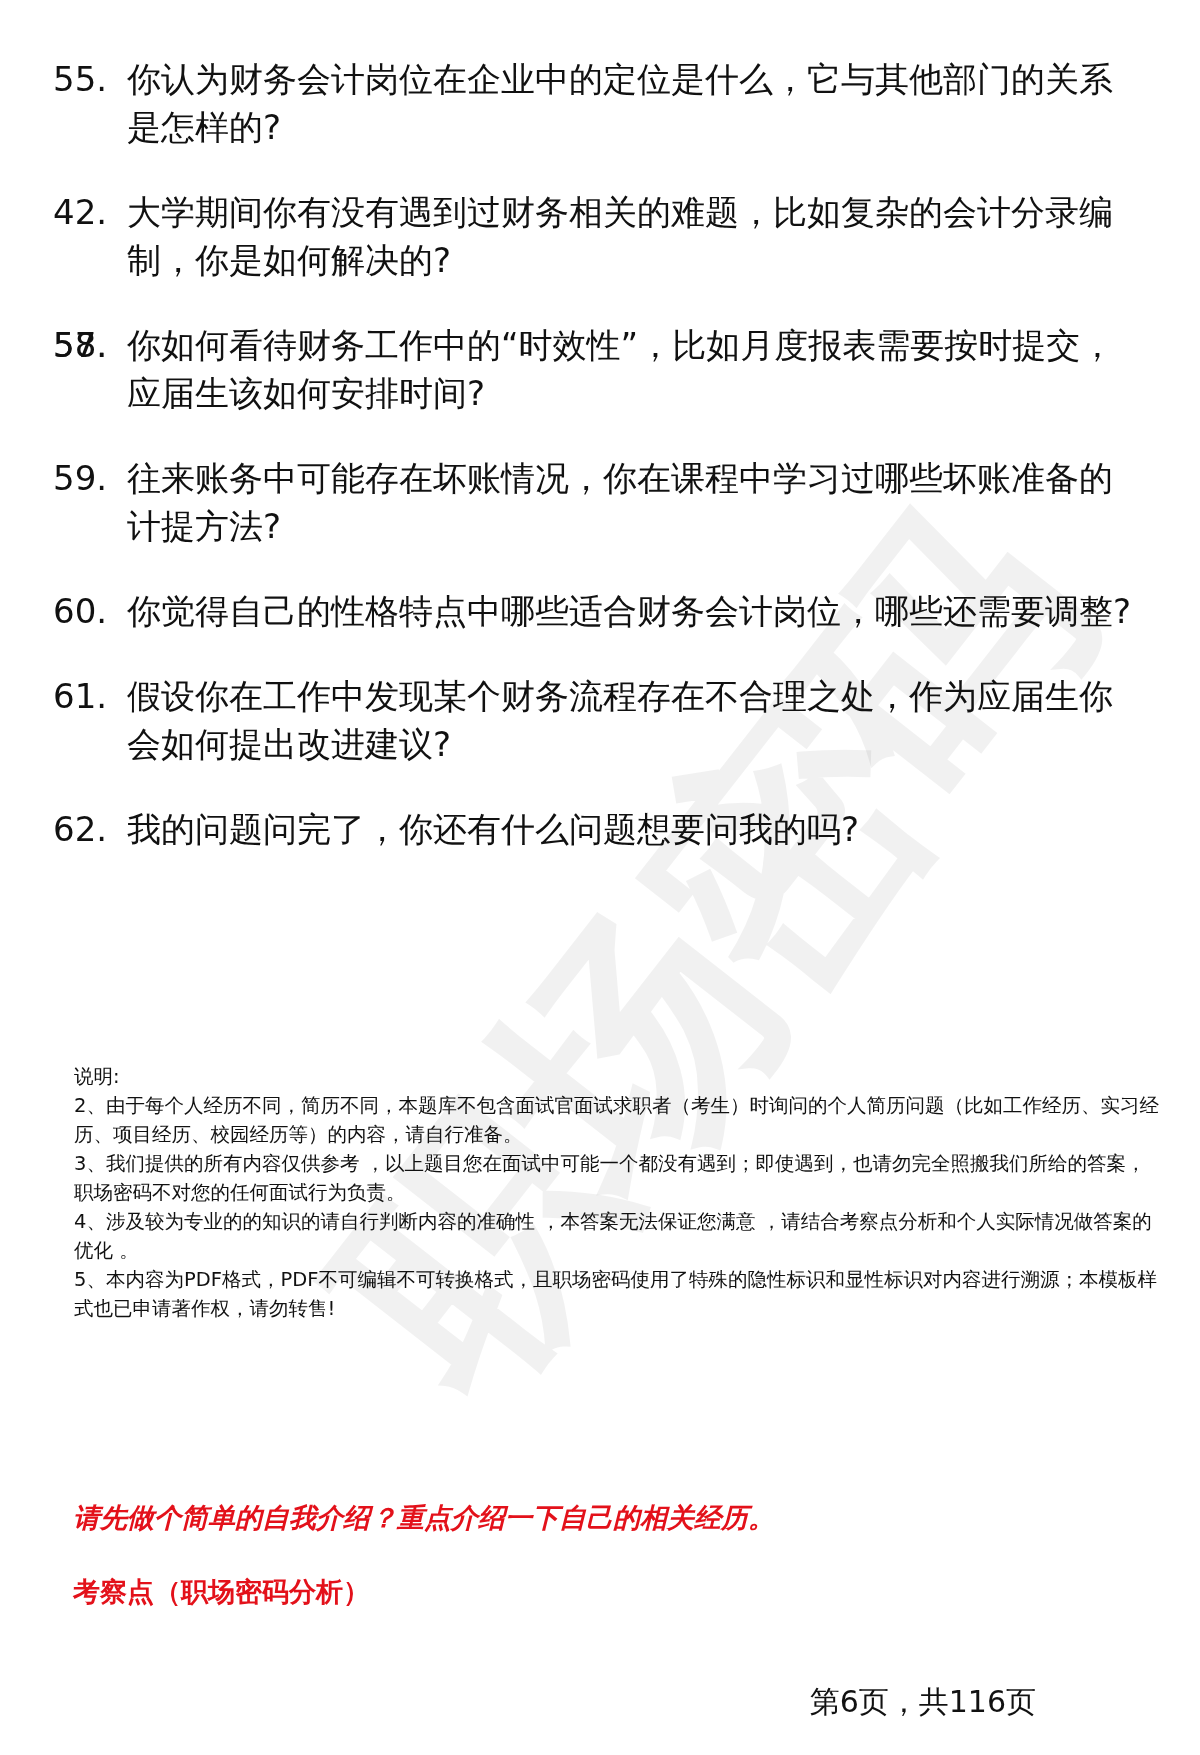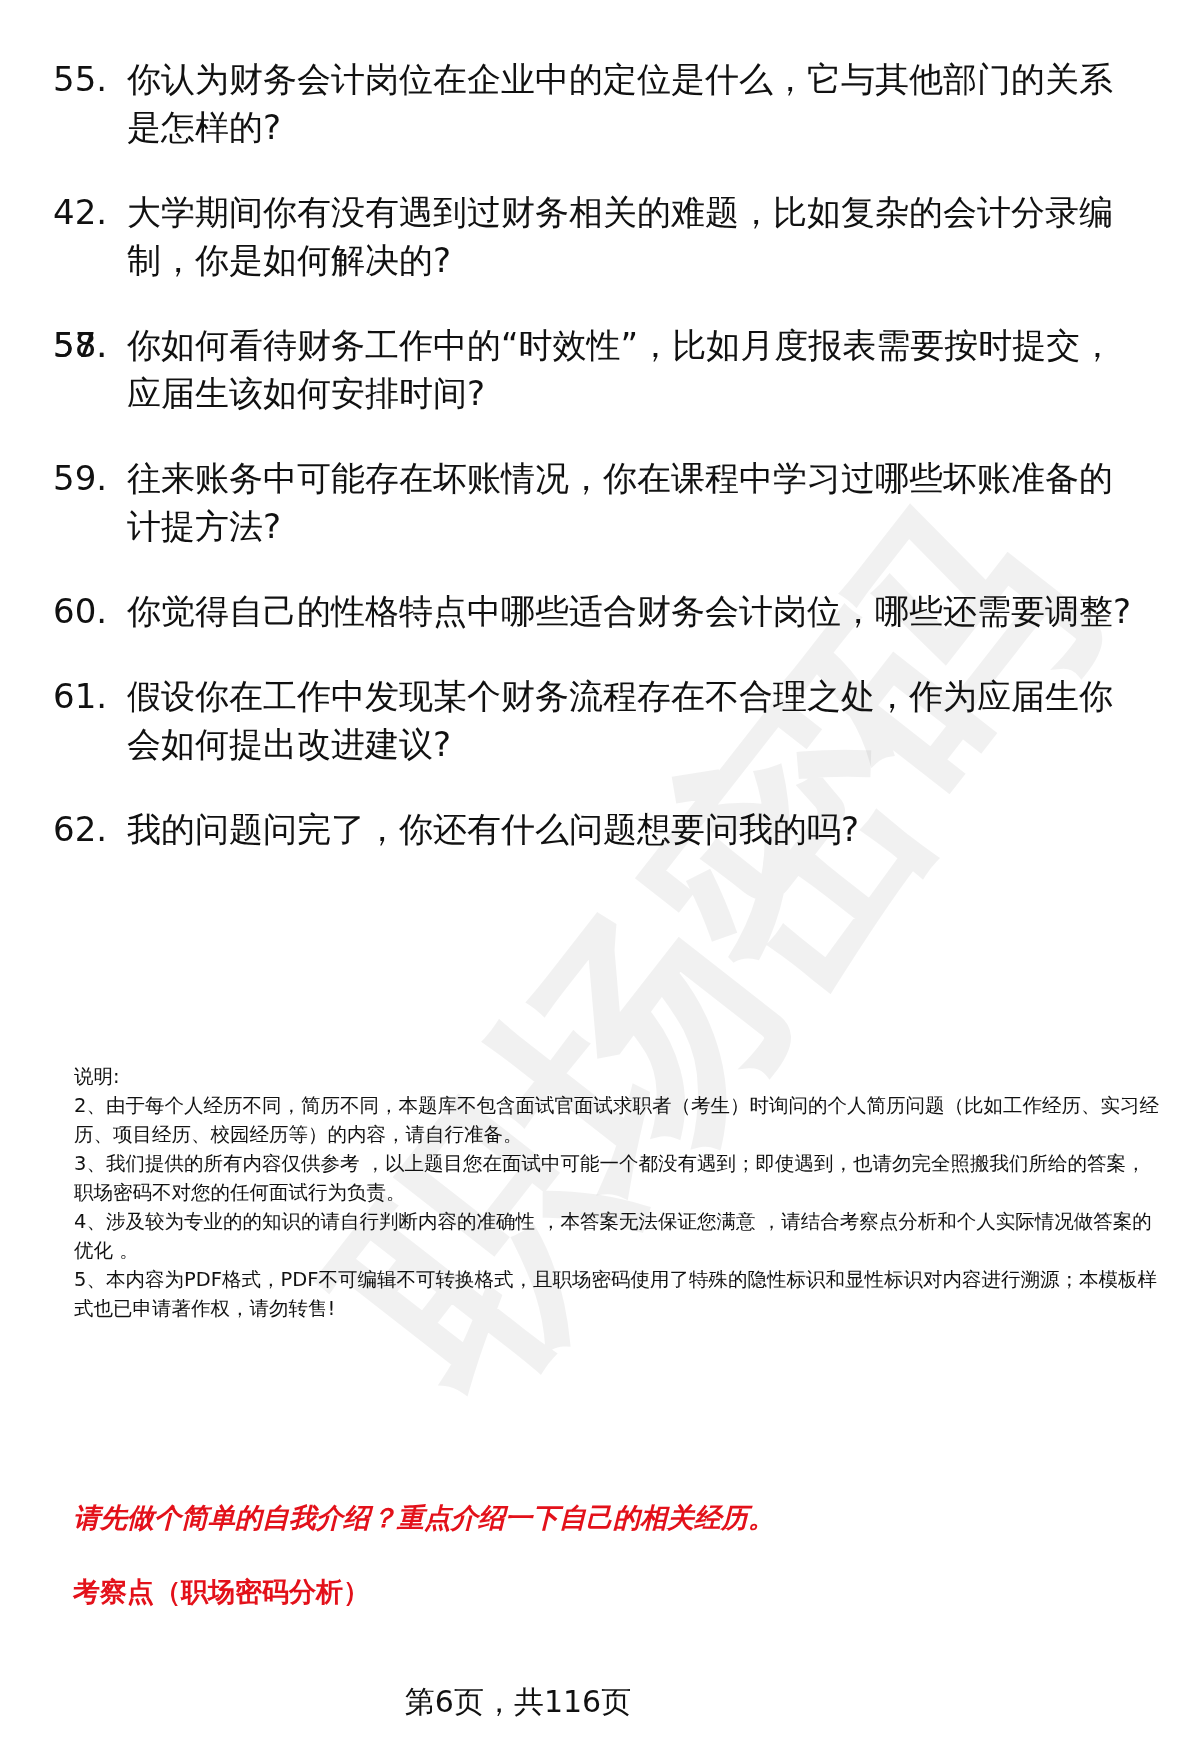--- a/index.html
+++ b/index.html
@@ -80,21 +80,21 @@
       font-size: 27px;
       white-space: nowrap;
     }
     .red-question { top: 1500px; font-style: italic; }
     .red-analysis { top: 1574px; }
     .page-footer {
       position: absolute;
       left: 0;
       top: 1682px;
       width: 1036px;
-      text-align: center;
+      text-align: right;
       font-size: 30px;
       color: #111111;
     }
   </style>
 </head>
 <body>
 
 <div class="watermark">职场密码</div>
 
 <div class="content">

